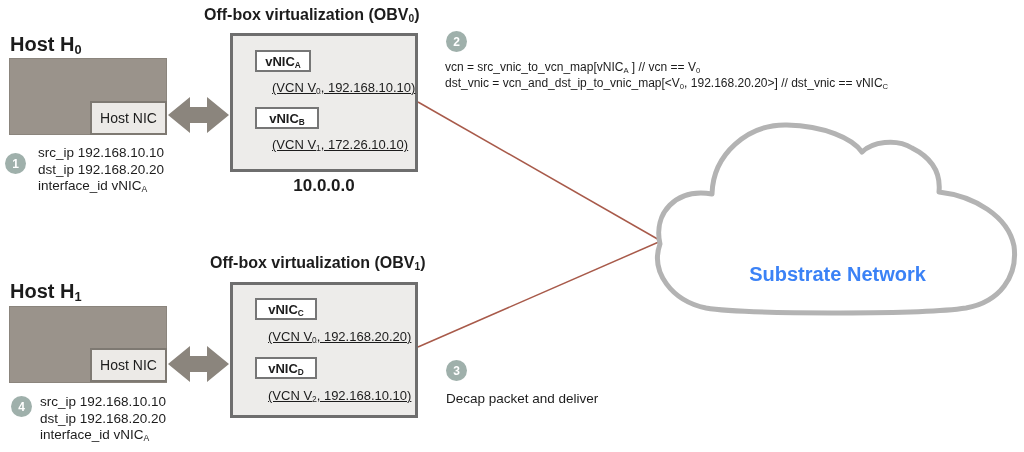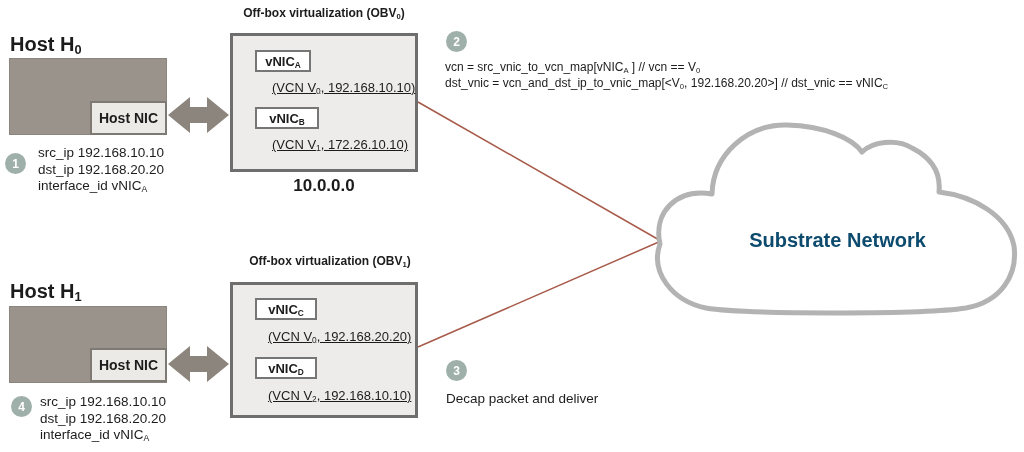--- a/index.html
+++ b/index.html
@@ -7,38 +7,38 @@
     position:relative; width:1024px; height:452px; background:#ffffff;
     font-family:"Liberation Sans", sans-serif; color:#1c1c1c; overflow:hidden;
   }
   .abs { position:absolute; }
   .bg-svg { position:absolute; left:0; top:0; width:1024px; height:452px; }
   sub { font-size:64%; line-height:0; vertical-align:-0.22em; letter-spacing:0; }
 
   .host-title { font-size:20px; font-weight:600; white-space:nowrap; }
   .host-box   { background:#9a938b; border:1px solid #8b857d; box-sizing:border-box; }
   .nic-box    { background:#eceae7; border:2px solid #7e7972; box-sizing:border-box;
-                display:flex; align-items:center; justify-content:center; font-size:14px;font-weight:bold; }
+                display:flex; align-items:center; justify-content:center; font-size:14px; }
 
-  .obv-title  { font-size:12px; font-weight:600; text-align:center; white-space:nowrap; }
+  .obv-title  { font-size:16px; font-weight:600; white-space:nowrap; }
   .obv-box    { background:#edecea; border:3px solid #6e6e6e; box-sizing:border-box; }
   .vnic-box   { background:#ffffff; border:2px solid #767676; box-sizing:border-box;
                 display:flex; align-items:center; justify-content:center;
                 font-size:13px; font-weight:600; }
   .vcn-detail { font-size:13px; white-space:nowrap;text-decoration:underline; }
   .obv-ip     { font-size:17px; font-weight:600; text-align:center; }
 
   .step-badge { width:21px; height:21px; border-radius:50%; background:#9fb0ab;
                 color:#ffffff; font-size:12px; font-weight:700;
                 display:flex; align-items:center; justify-content:center; }
   .step-text  { font-size:13.5px; line-height:16.5px; white-space:nowrap; }
   .code-text  { font-size:12px; line-height:15.5px; white-space:nowrap; }
 
-  .cloud-label { font-size:20px; font-weight:700; color:#0c4a6e;
-                 text-align:center; white-space:nowrap; }
+  .cloud-label { font-size:20px; font-weight:700; color:#3b82f6;
+                 text-align:center; white-space:nowrap;margin-top:34px; }
 </style>
 </head>
 <body>
 
 <div class="canvas">
 
   <svg class="bg-svg" viewBox="0 0 1024 452">
 
     <line x1="418" y1="102" x2="661" y2="241" stroke="#a85a4a" stroke-width="1.5"></line>
     <line x1="418" y1="347" x2="661" y2="241" stroke="#a85a4a" stroke-width="1.5"></line>

